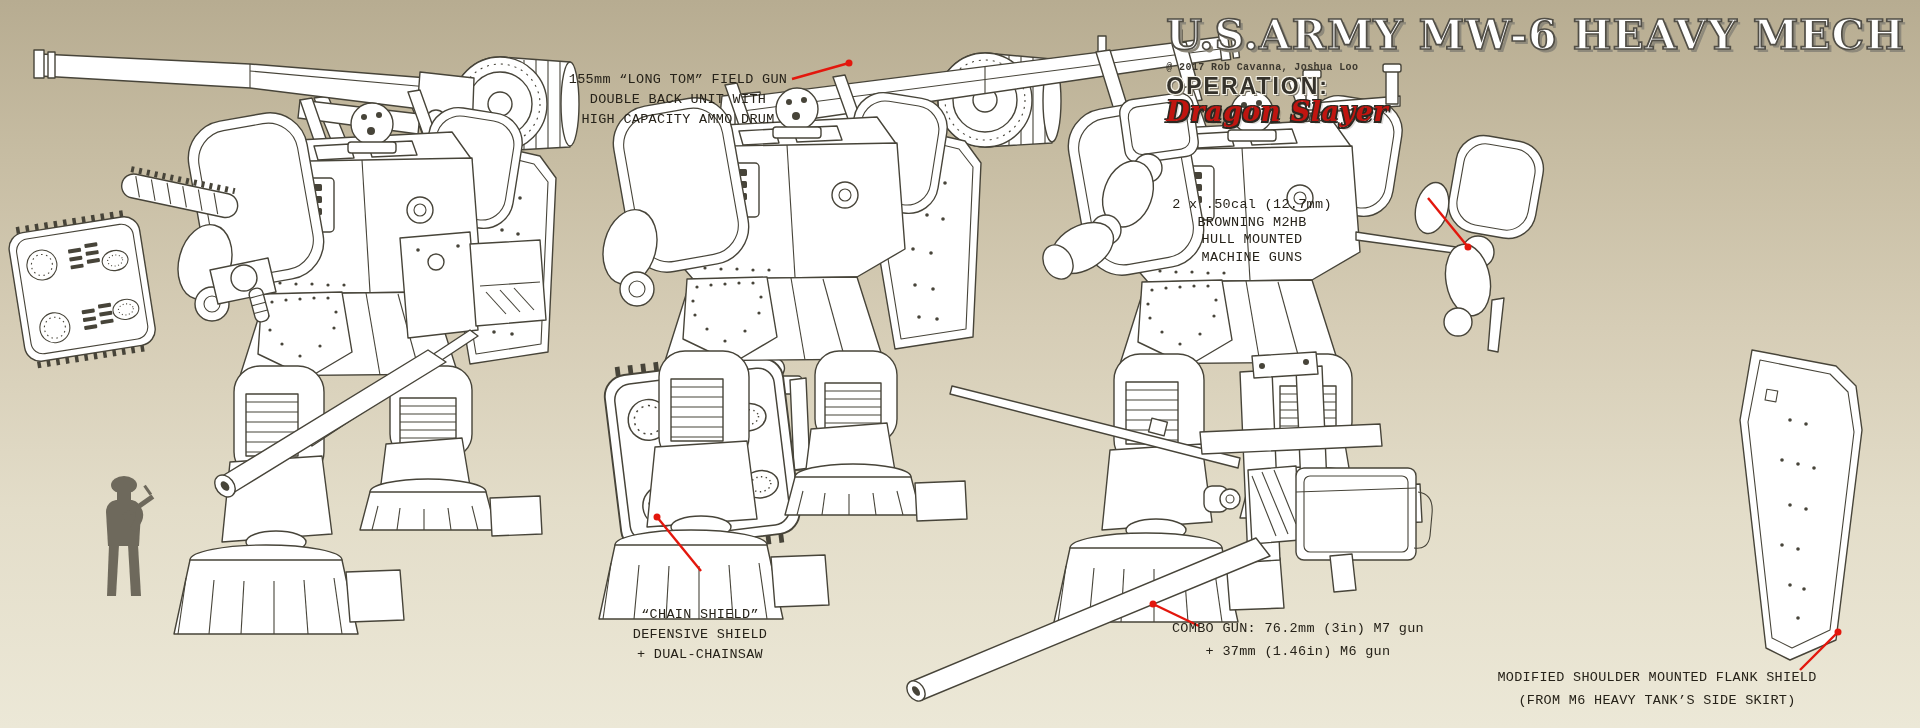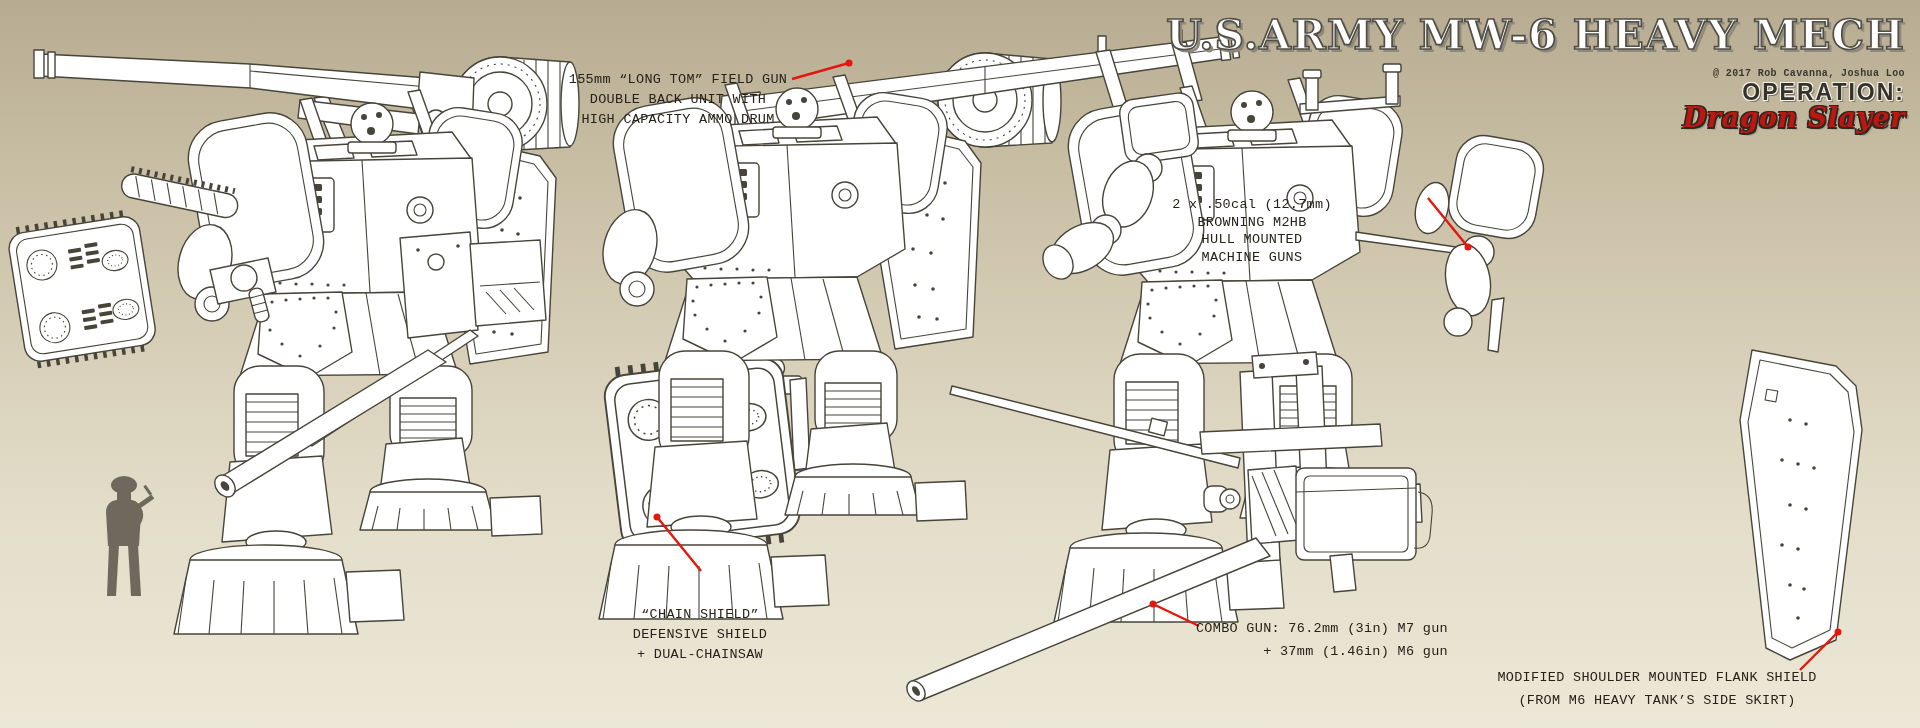--- a/index.html
+++ b/index.html
@@ -13,30 +13,30 @@
   .ln2{fill:none;stroke:#474439;stroke-width:1.1;stroke-linejoin:round;}
   .dk{fill:#474439;stroke:none;}
   .sil{fill:#6e695c;stroke:none;}
   .redln{stroke:#e3170d;stroke-width:2.4;fill:none;}
   .reddot{fill:#e3170d;stroke:none;}
   .callout{
     position:absolute;font-weight:400;font-size:13.5px;color:#262219;
     letter-spacing:0.3px;text-align:center;
   }
   .callout div{white-space:pre;}
-  .brand{position:absolute;right:15px;top:12px;text-align:right;}
+  .brand{position:absolute;right:15px;top:12px;}
   .title{
     font-family:"DejaVu Serif","Liberation Serif",serif;font-weight:700;
     font-size:41px;line-height:46px;color:#ffffff;letter-spacing:1px;
     -webkit-text-stroke:1.7px #514e46;
     text-shadow:3px 3px 0 #8e897b;
     white-space:nowrap;
   }
   .credit{
-    margin-top:10px;font-family:"Liberation Mono","DejaVu Sans Mono",monospace;
+    margin-top:4px;font-family:"Liberation Mono","DejaVu Sans Mono",monospace;
     font-weight:700;font-size:10px;color:#3c382f;letter-spacing:0.4px;
   }
   .logo1{
     margin-top:1px;font-family:"Liberation Sans","DejaVu Sans",sans-serif;
     font-weight:900;font-size:23px;line-height:24px;color:#35322b;letter-spacing:2px;
     text-shadow:-1px -1px 0 #f4f1e6,1px -1px 0 #f4f1e6,-1px 1px 0 #f4f1e6,1px 1px 0 #f4f1e6,2px 2px 0 #7c776a;
     white-space:nowrap;
   }
   .logo2{
     font-family:"DejaVu Serif","Liberation Serif",serif;font-style:italic;
@@ -480,21 +480,21 @@
   <div>HULL MOUNTED</div>
   <div>MACHINE GUNS</div>
 </div>
 
 <div class="callout" style="left:550px;top:580px;width:300px;line-height:20px;margin-top:25px;">
   <div>“CHAIN SHIELD”</div>
   <div>DEFENSIVE SHIELD</div>
   <div>+ DUAL-CHAINSAW</div>
 </div>
 
-<div class="callout" style="left:1148px;top:617px;width:300px;line-height:23px;text-align:right;">
+<div class="callout" style="left:1148px;top:617px;width:300px;line-height:23px;text-align:center;">
   <div>COMBO GUN: 76.2mm (3in) M7 gun</div>
   <div>+ 37mm (1.46in) M6 gun</div>
 </div>
 
 <div class="callout" style="left:1457px;top:666px;width:400px;line-height:23px;">
   <div>MODIFIED SHOULDER MOUNTED FLANK SHIELD</div>
   <div>(FROM M6 HEAVY TANK’S SIDE SKIRT)</div>
 </div>
 
 </div>

